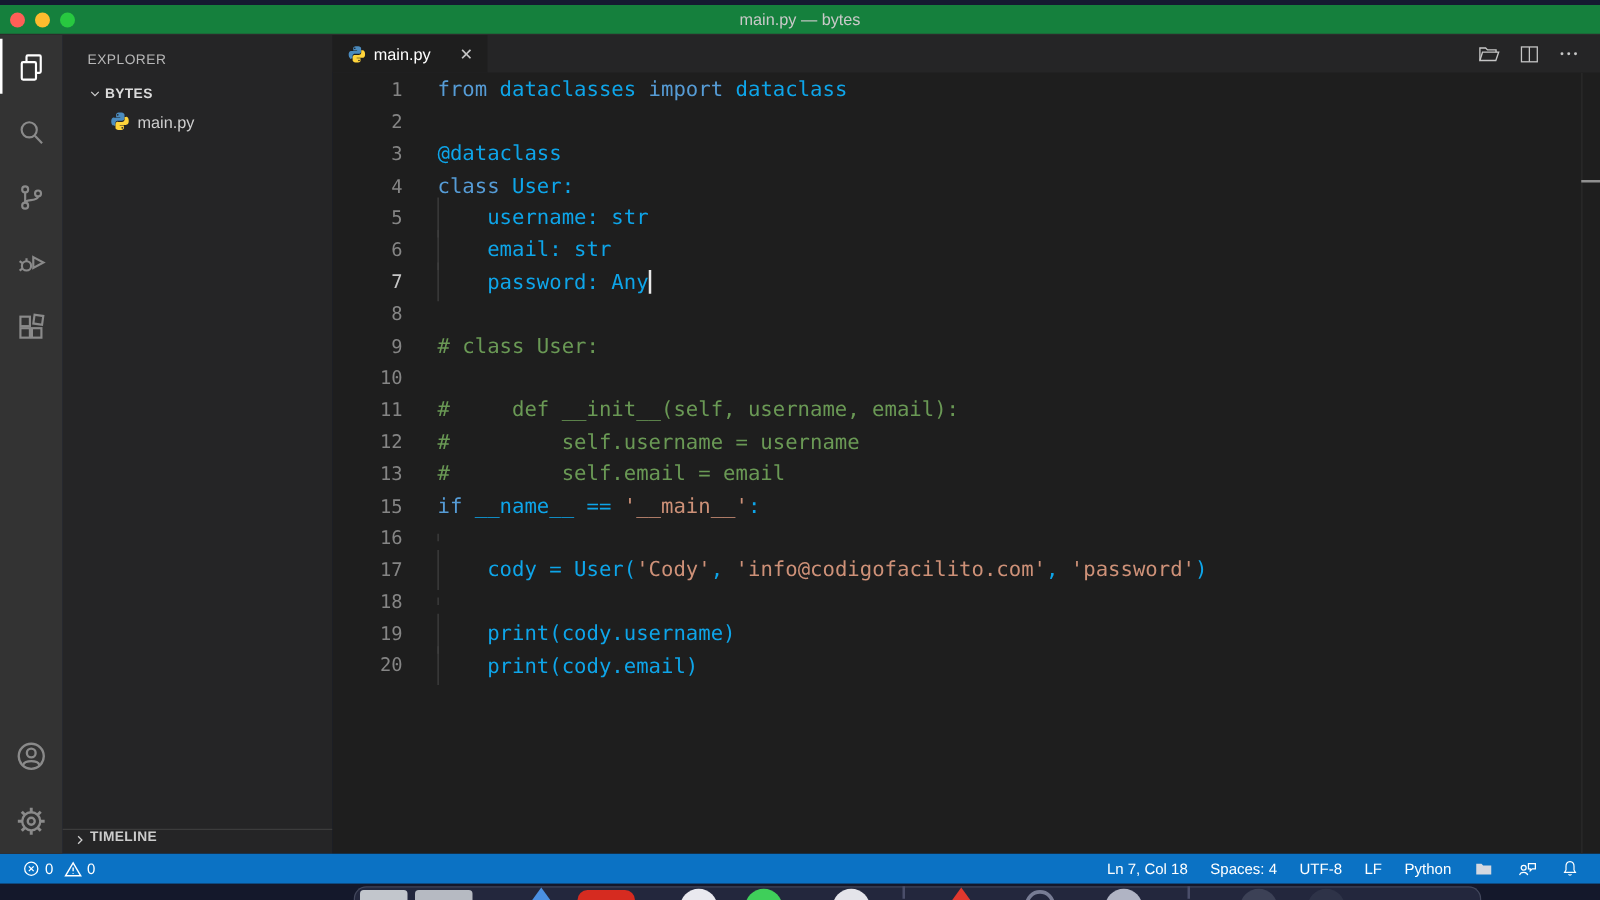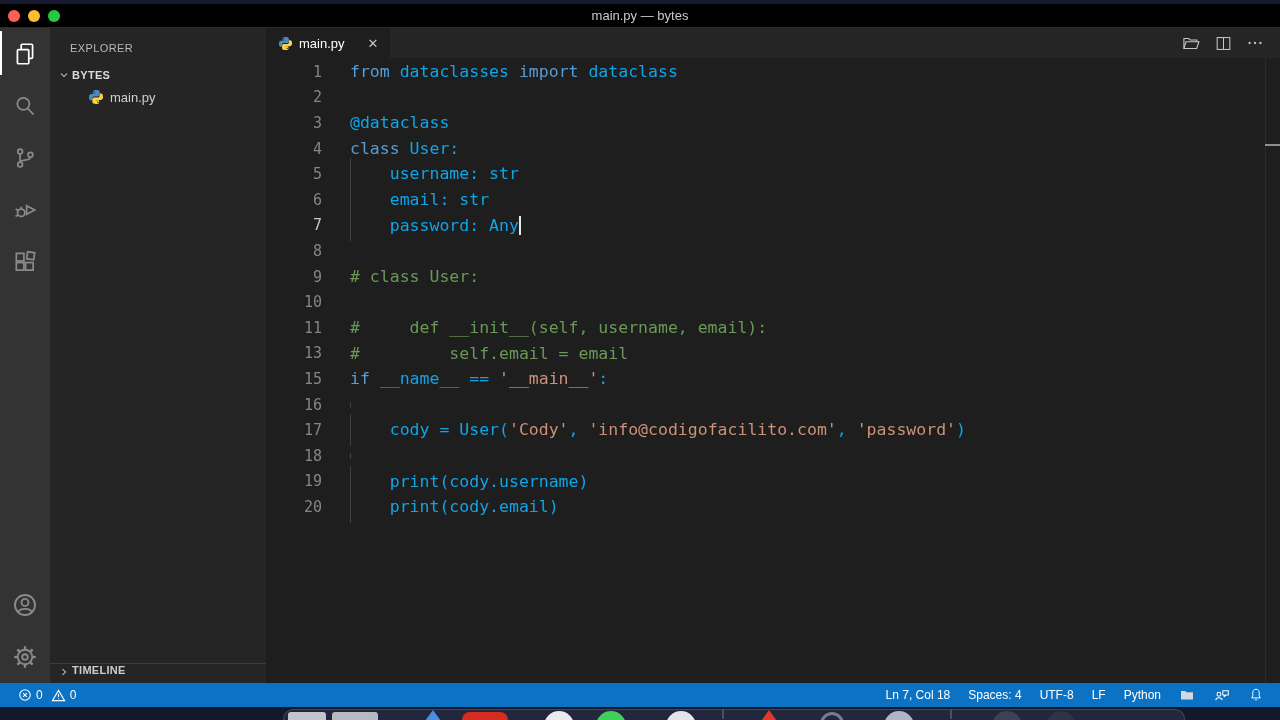--- a/index.html
+++ b/index.html
@@ -2,21 +2,21 @@
 <html><head>
 <meta charset="utf-8">
 <style>
   * { margin:0; padding:0; box-sizing:border-box; }
   html,body { width:1280px; height:720px; overflow:hidden; background:#131830;
               font-family:"Liberation Sans", sans-serif; }
   .screen { width:1280px; height:720px; display:flex; flex-direction:column; }
 
   
   .top-strip { height:4px; background:#151a31; }
-  .titlebar { height:24px; background:#000000; display:flex; align-items:center;
+  .titlebar { height:24px; background:#15803d; display:flex; align-items:center;
               position:relative; border-bottom:1px solid #2c2c2c; }
   .traffic { display:flex; gap:8px; margin-left:8px; }
   .tl { width:12px; height:12px; border-radius:50%; }
   .tl.red{ background:#ff5f57; } .tl.yellow{ background:#febc2e; } .tl.green{ background:#28c840; }
   .win-title { position:absolute; left:0; right:0; text-align:center; color:#c9c9c9;
                font-size:13px; pointer-events:none; }
 
   
   .main { flex:1; display:flex; min-height:0;border-radius:25px; }
 
@@ -24,21 +24,21 @@
                  align-items:center; position:relative; }
   .ab-item { width:50px; height:52px; display:flex; align-items:center; justify-content:center;
              position:relative; }
   .ab-item svg { stroke:#8a8a8a; fill:none; stroke-width:1.6; }
   .ab-item.active svg { stroke:#ffffff; }
   .ab-indicator { position:absolute; left:0; top:3px; width:2px; height:44px; background:#ffffff; }
   .ab-spacer { flex:1; }
 
   .sidebar { width:216px; background:#252526; display:flex; flex-direction:column; }
   .sb-title { color:#b8b8b8; font-size:11px; letter-spacing:.4px; padding:14px 0 10px 20px; }
-  .sb-section { display:flex; align-items:center; height:22px; padding-left:6px; color:#dcdcdc;
+  .sb-section { display:flex; align-items:center; height:22px; padding-left:18px; color:#dcdcdc;
                 font-size:11px; font-weight:bold; letter-spacing:.3px; cursor:pointer; }
   .sb-chev { width:16px; height:16px; display:flex; align-items:center; justify-content:center; }
   .sb-chev svg { stroke:#cccccc; fill:none; stroke-width:1.4; }
   .sb-file { display:flex; align-items:center; height:22px; padding-left:38px; color:#cfcfcf;
              font-size:13px; cursor:pointer; gap:6px; }
   .sb-fill { flex:1; }
   .sb-timeline { display:flex; align-items:flex-start; height:20px; border-top:1px solid #3c3c3c;
                  color:#cccccc; font-size:11px; font-weight:bold; letter-spacing:.3px;
                  padding-left:6px; cursor:pointer; }
 
@@ -282,20 +282,24 @@
             </div>
             <div class="code-row">
               <span class="gutter-num">10</span>
               <span class="code-text"></span>
             </div>
             <div class="code-row">
               <span class="gutter-num">11</span>
               <span class="code-text"><span class="tok-cm">#     def __init__(self, username, email):</span></span>
             </div>
             <div class="code-row">
+              <span class="gutter-num">12</span>
+              <span class="code-text"><span class="tok-cm">#         self.username = username</span></span>
+            </div>
+            <div class="code-row">
               <span class="gutter-num">13</span>
               <span class="code-text"><span class="tok-cm">#         self.email = email</span></span>
             </div>
             <div class="code-row">
               <span class="gutter-num">15</span>
               <span class="code-text"><span class="tok-kw">if</span><span class="tok-pl"> __name__ == </span><span class="tok-str">'__main__'</span><span class="tok-pl">:</span></span>
             </div>
             <div class="code-row">
               <span class="gutter-num">16</span>
               <span class="code-text"><span class="indent-guide"></span></span>

